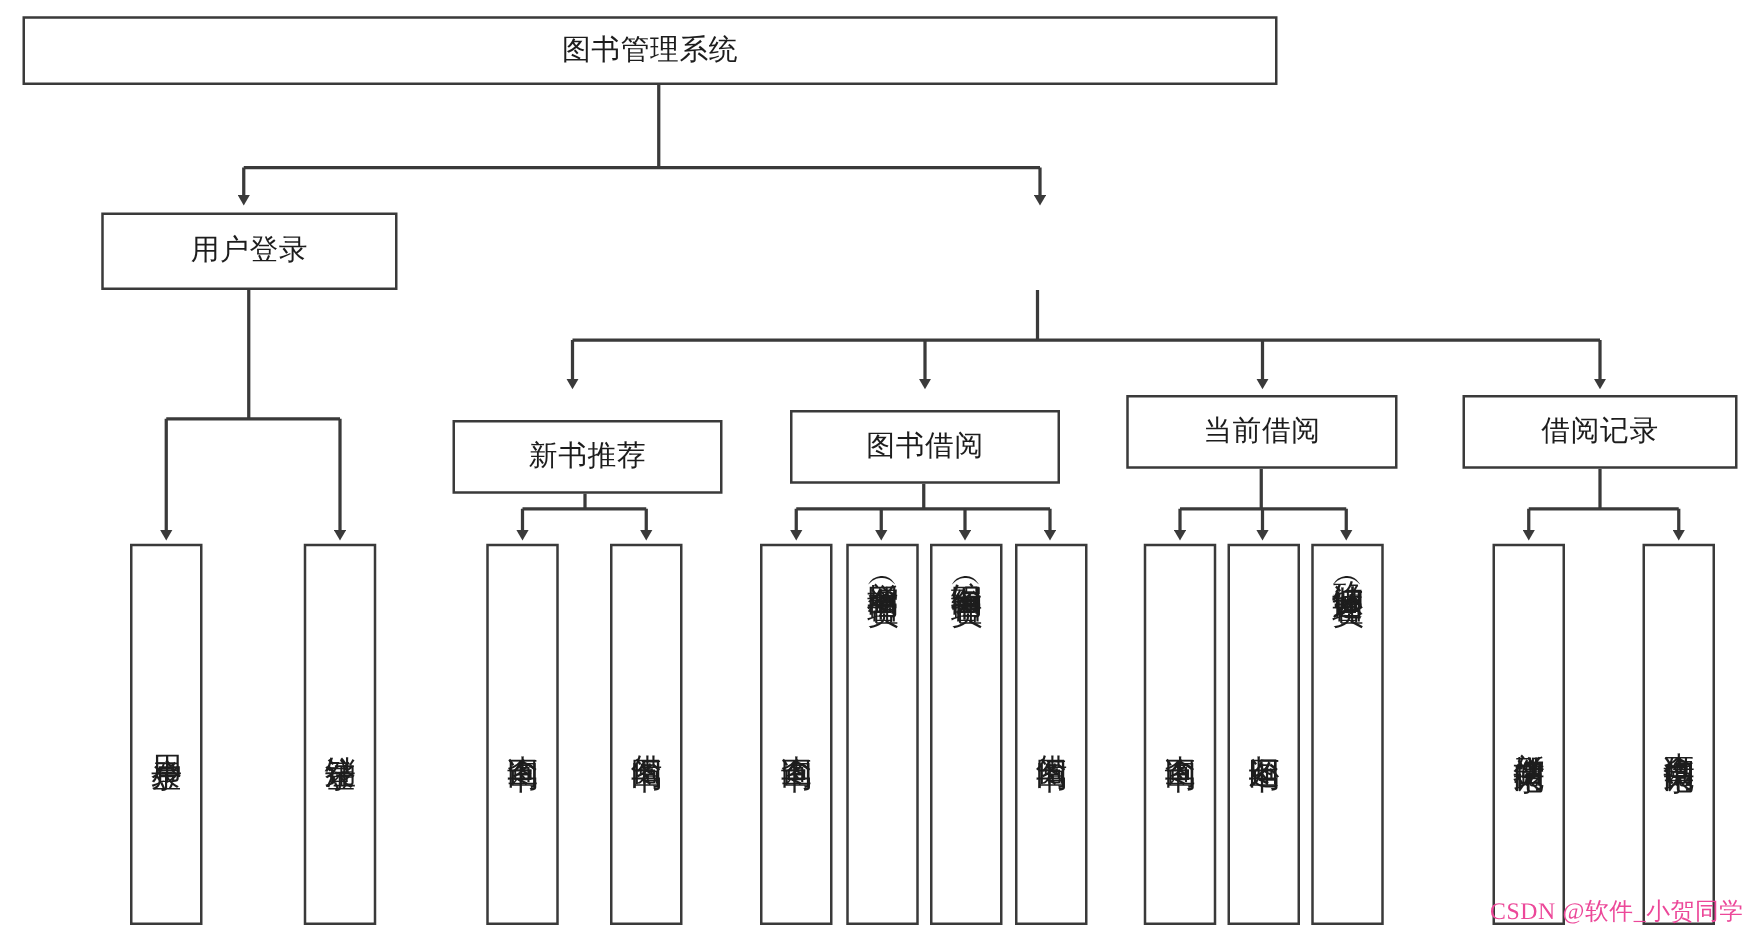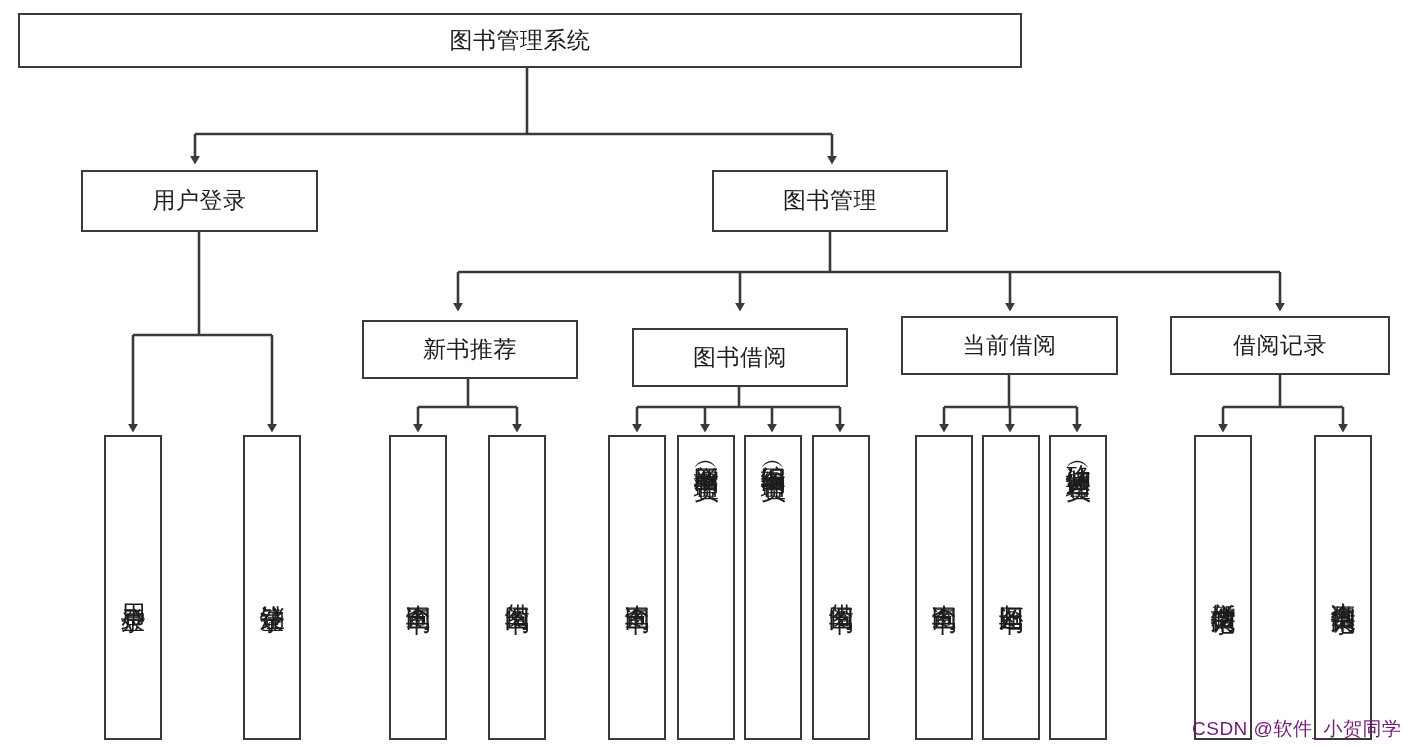--- a/index.html
+++ b/index.html
@@ -51,24 +51,24 @@
     justify-content: center;
     padding: 4px 0;
   }
   .node.vert.topalign {
     justify-content: flex-start;
     padding-top: 8px;
   }
   .watermark {
     position: absolute;
     font-size: 19px;
-    color: #701a75;
+    color: #ec4899;
     white-space: nowrap;
     letter-spacing: 0.5px;
-    font-family: Liberation Sans, sans-serif;
+    font-family: Liberation Serif, serif;
   }
 </style>
 </head>
 <body>
 
 <div id="canvas">
 
   <svg id="edges" viewBox="0 0 1405 747" xmlns="http://www.w3.org/2000/svg">
     <defs>
       <marker id="arrow" markerWidth="10" markerHeight="10" refX="4.2" refY="5" orient="auto" markerUnits="userSpaceOnUse">
@@ -115,23 +115,22 @@
       <path d="M1280,375 L1280,407"></path>
       <path d="M1223,407 L1343,407"></path>
       <path d="M1223,407 L1223,428" marker-end="url(#arrow)"></path>
       <path d="M1343,407 L1343,428" marker-end="url(#arrow)"></path>
     </g>
   </svg>
 
   <div class="node horiz" style="left:18px; top:13px; width:1004px; height:55px;">图书管理系统</div>
 
   <div class="node horiz" style="left:81px; top:170px; width:237px; height:62px;">用户登录</div>
-  <div class="node horiz" style="left:712px; top:170px; width:236px; height:62px;">图书管理</div>
 
-  <div class="node horiz" style="left:362px; top:320px; width:216px; height:59px;">新书推荐</div>
+  <div class="node horiz" style="left:362px; top:336px; width:216px; height:59px;">新书推荐</div>
   <div class="node horiz" style="left:632px; top:328px; width:216px; height:59px;">图书借阅</div>
   <div class="node horiz" style="left:1170px; top:316px; width:220px; height:59px;">借阅记录</div>
   <div class="node horiz" style="left:901px; top:316px; width:217px; height:59px;">当前借阅</div>
 
   <div class="node vert" style="left:104px; top:435px; width:58px; height:305px;">用户登录</div>
   <div class="node vert" style="left:243px; top:435px; width:58px; height:305px;">注销登录</div>
 
   <div class="node vert" style="left:389px; top:435px; width:58px; height:305px;">查询图书</div>
   <div class="node vert" style="left:488px; top:435px; width:58px; height:305px;">借阅图书</div>
 

